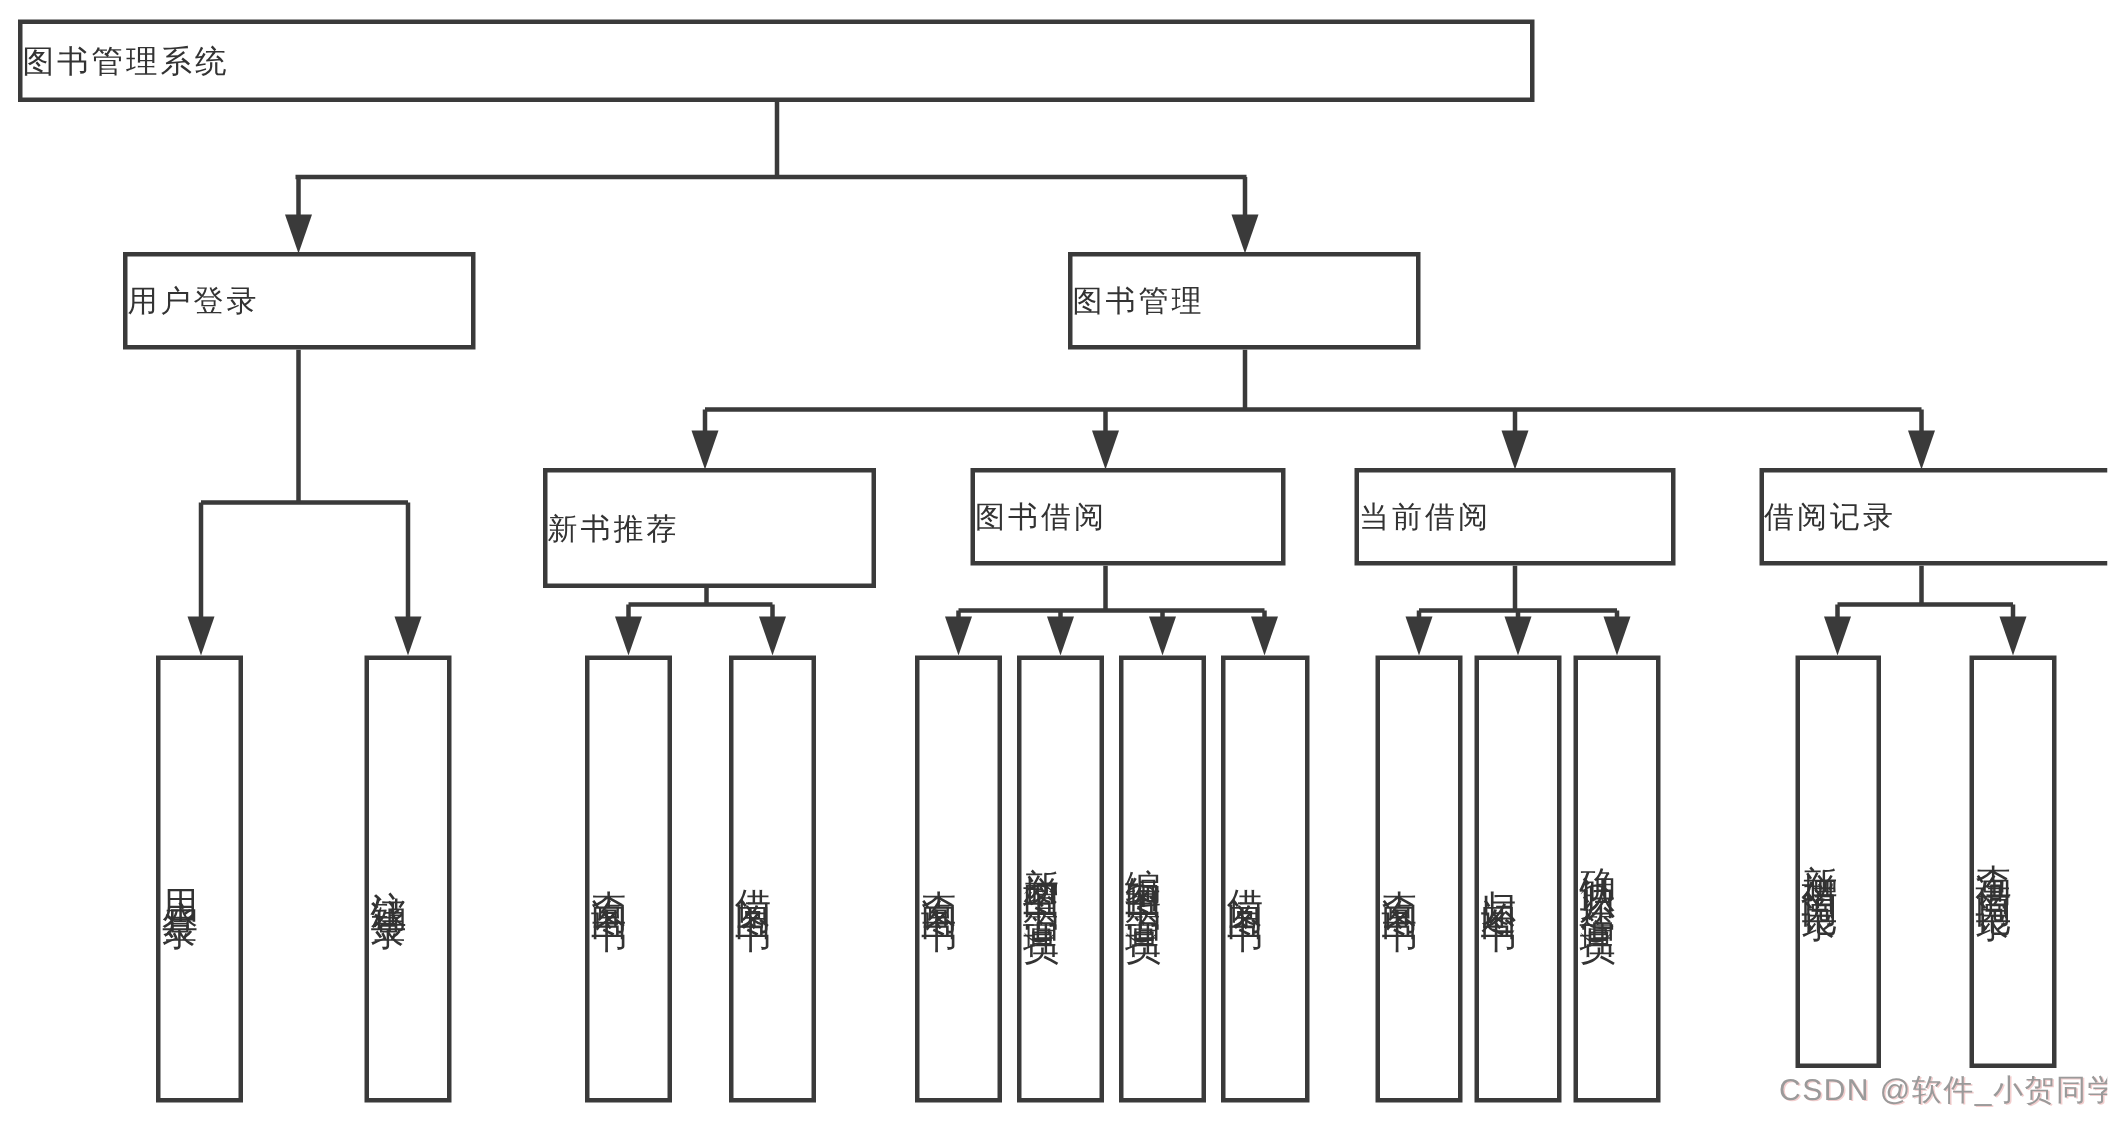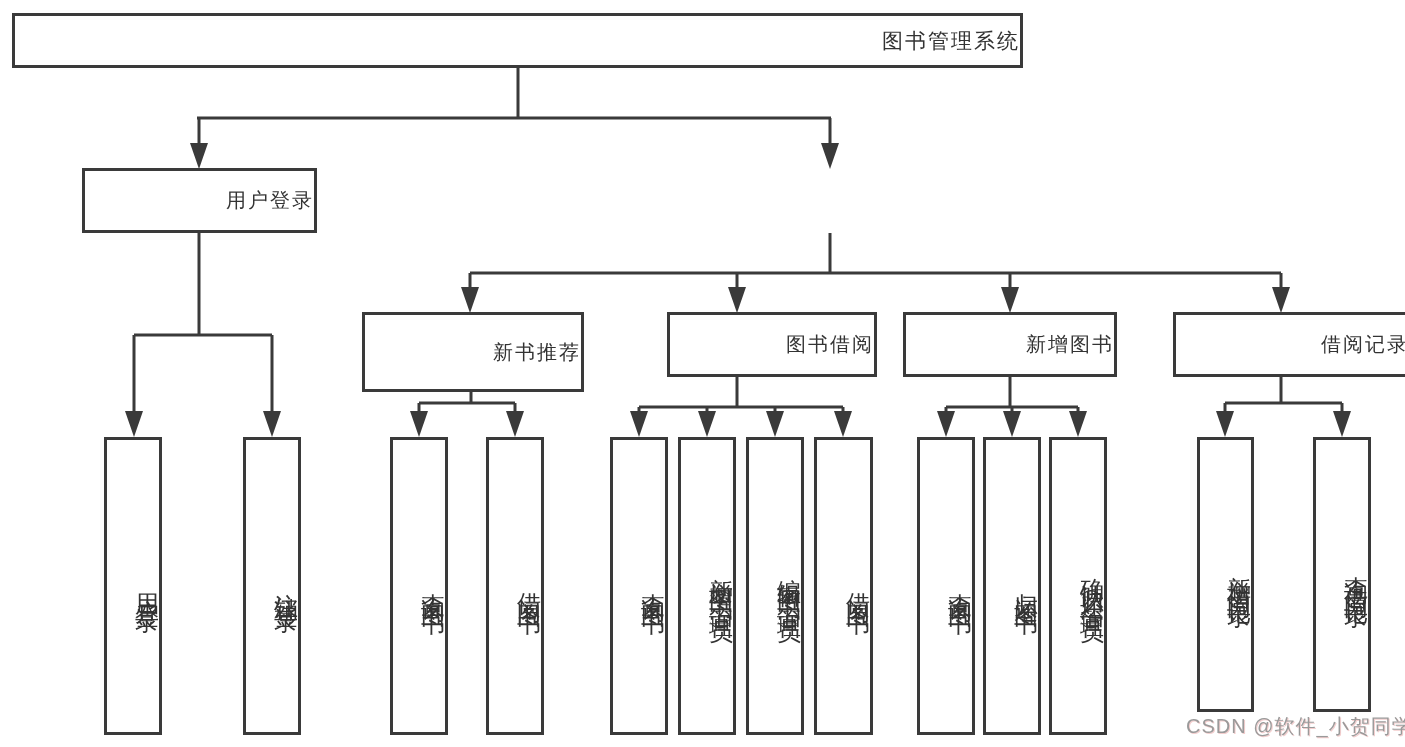--- a/index.html
+++ b/index.html
@@ -6,21 +6,21 @@
   .stage{
     position:relative;width:1405px;height:747px;background:#ffffff;overflow:hidden;
     font-family:"Liberation Sans","DejaVu Sans",sans-serif;color:var(--text,#333);
   }
   .wires{position:absolute;left:0;top:0;z-index:0;}
   .wires path{stroke:var(--line,#3a3a3a);stroke-width:3;fill:none;}
   .wires polygon{fill:var(--line,#3a3a3a);}
   .node{
     position:absolute;box-sizing:border-box;background:#ffffff;
     border:3px solid var(--line,#3a3a3a);
-    display:flex;align-items:center;justify-content:flex-end;
+    display:flex;align-items:center;justify-content:flex-start;
     z-index:1;
   }
   .node.h span{font-size:20px;letter-spacing:2px;white-space:nowrap;color:var(--text,#333);}
   .node.root span{font-size:21px;letter-spacing:2px;}
   .node.v .vt{
     writing-mode:vertical-rl;text-orientation:mixed;
     font-size:24px;letter-spacing:6px;line-height:1;
     color:var(--text,#333);
   }
   .watermark{
@@ -65,29 +65,32 @@
     <polygon points="1333,411 1351,411 1342,437"></polygon>
   </svg>
 
   <div class="node h root" style="left:12px;top:13px;width:1011px;height:55px">
     <span>图书管理系统</span>
   </div>
 
   <div class="node h" style="left:82px;top:168px;width:235px;height:65px">
     <span>用户登录</span>
   </div>
+  <div class="node h" style="left:712px;top:168px;width:235px;height:65px">
+    <span>图书管理</span>
+  </div>
 
   <div class="node h" style="left:362px;top:312px;width:222px;height:80px">
     <span>新书推荐</span>
   </div>
-  <div class="node h" style="left:667px;top:312px;width:210px;height:65px">
+  <div class="node h" style="left:647px;top:312px;width:210px;height:65px">
     <span>图书借阅</span>
   </div>
   <div class="node h" style="left:903px;top:312px;width:214px;height:65px">
-    <span>新增图书</span>
+    <span>当前借阅</span>
   </div>
   <div class="node h" style="left:1173px;top:312px;width:239px;height:65px">
     <span>借阅记录</span>
   </div>
 
   <div class="node v" style="left:104px;top:437px;width:58px;height:298px">
     <span class="vt">用户登录</span>
   </div>
   <div class="node v" style="left:243px;top:437px;width:58px;height:298px">
     <span class="vt">注销登录</span>

